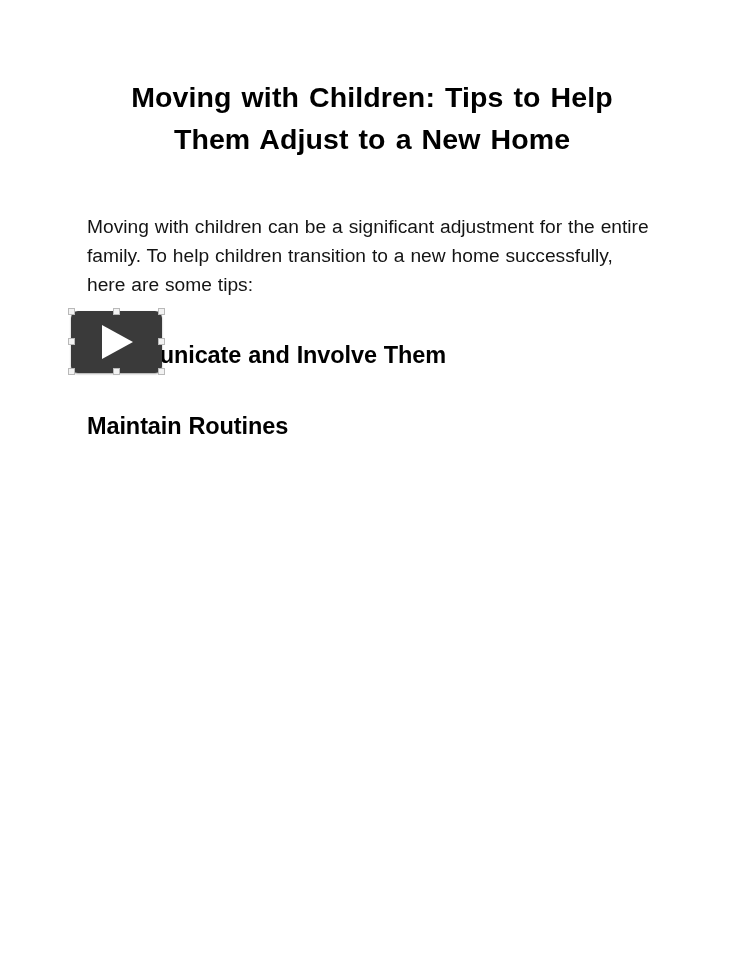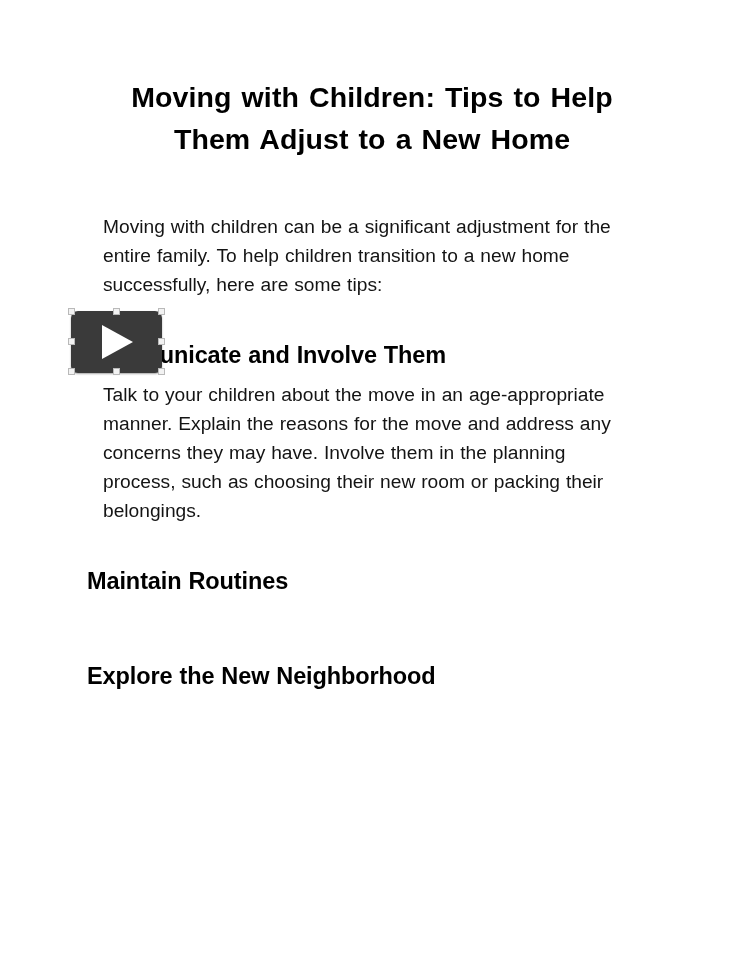--- a/index.html
+++ b/index.html
@@ -42,21 +42,21 @@
     font-size: 28.5px;
     font-weight: bold;
     line-height: 42px;
     letter-spacing: 0.1px;
     color: #000000;
     word-spacing: 2px;
   }
 
   
   .para {
-    margin: 16px;
+    margin: 0;
     font-family: "Liberation Sans", sans-serif;
     font-size: 19.2px;
     font-weight: normal;
     line-height: 29px;
     color: #141414;
     word-spacing: 0.6px;
     text-align: left;
   }
 
   .para-intro {
@@ -138,26 +138,24 @@
 <div class="page">
 
   <div class="content">
 
     <h1 class="doc-title">Moving with Children: Tips to Help Them Adjust to a New Home</h1>
 
     <p class="para para-intro">Moving with children can be a significant adjustment for the entire family. To help children transition to a new home successfully, here are some tips:</p>
 
     <h2 class="section-heading heading-communicate">Communicate and Involve Them</h2>
 
-    <p class="para para-body">Talk to your children about the move in an age-appropriate manner. Explain the reasons for the move and address any concerns they may have. Involve them in the planning process, such as choosing their new room or packing their belongings.</p>
 
     <h2 class="section-heading heading-maintain">Maintain Routines</h2>
 
 
-    <h2 class="section-heading heading-explore">Explore the New Neighborhood</h2>
 
   </div>
 
   <div class="video-object">
     <div class="video-box">
       <div class="play-triangle"></div>
     </div>
     <div class="handle tl"></div>
     <div class="handle tm"></div>
     <div class="handle tr"></div>

